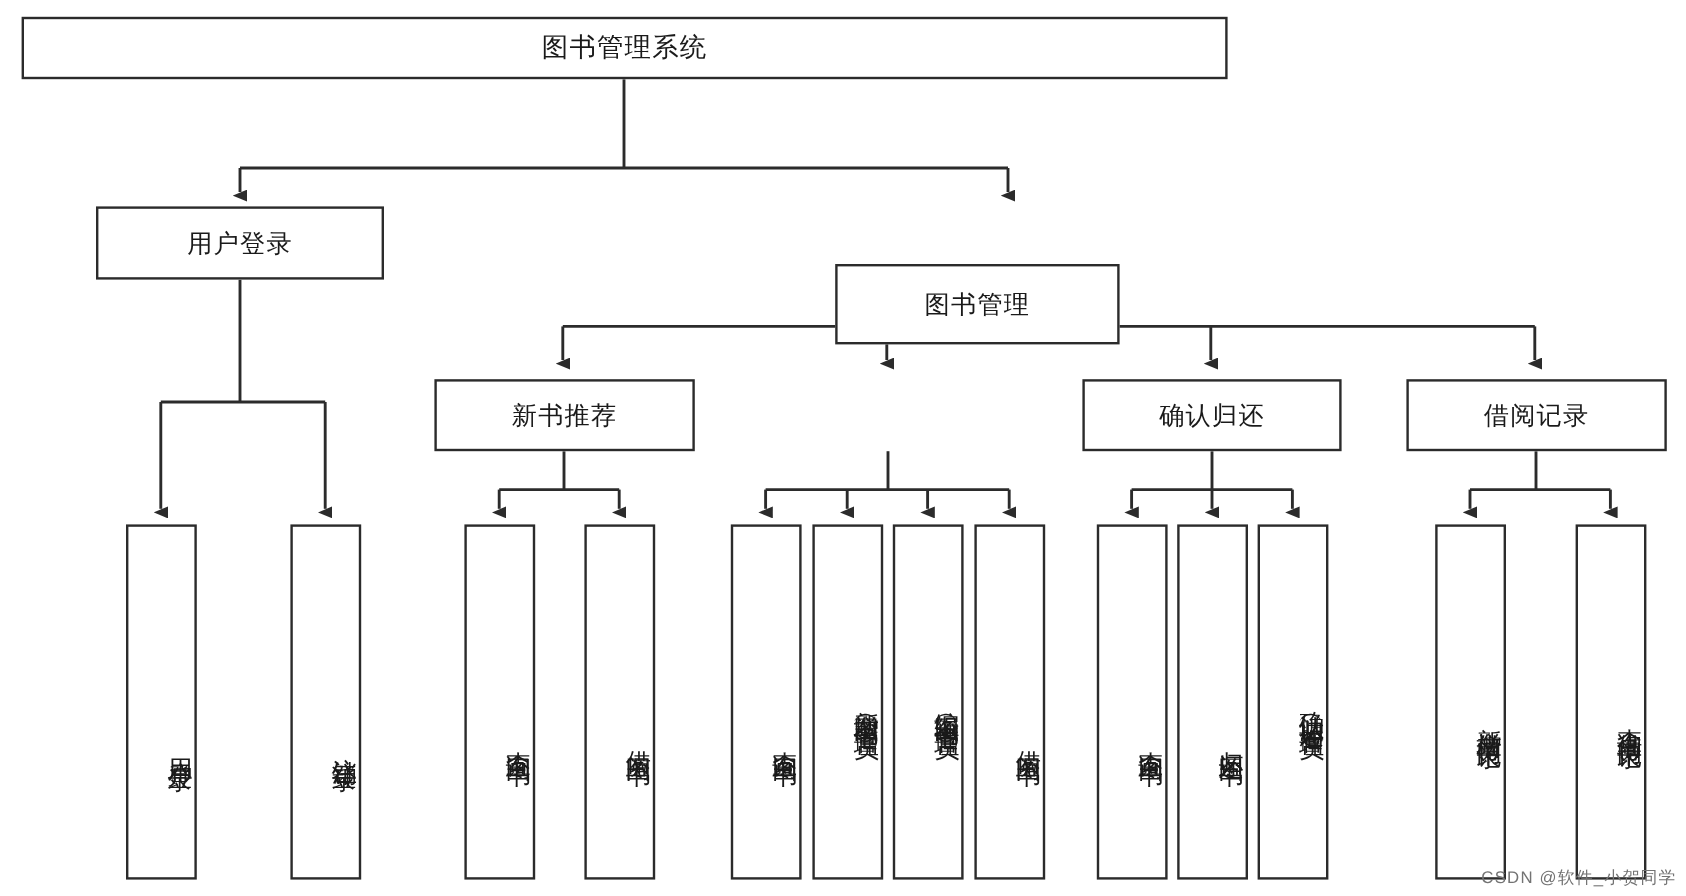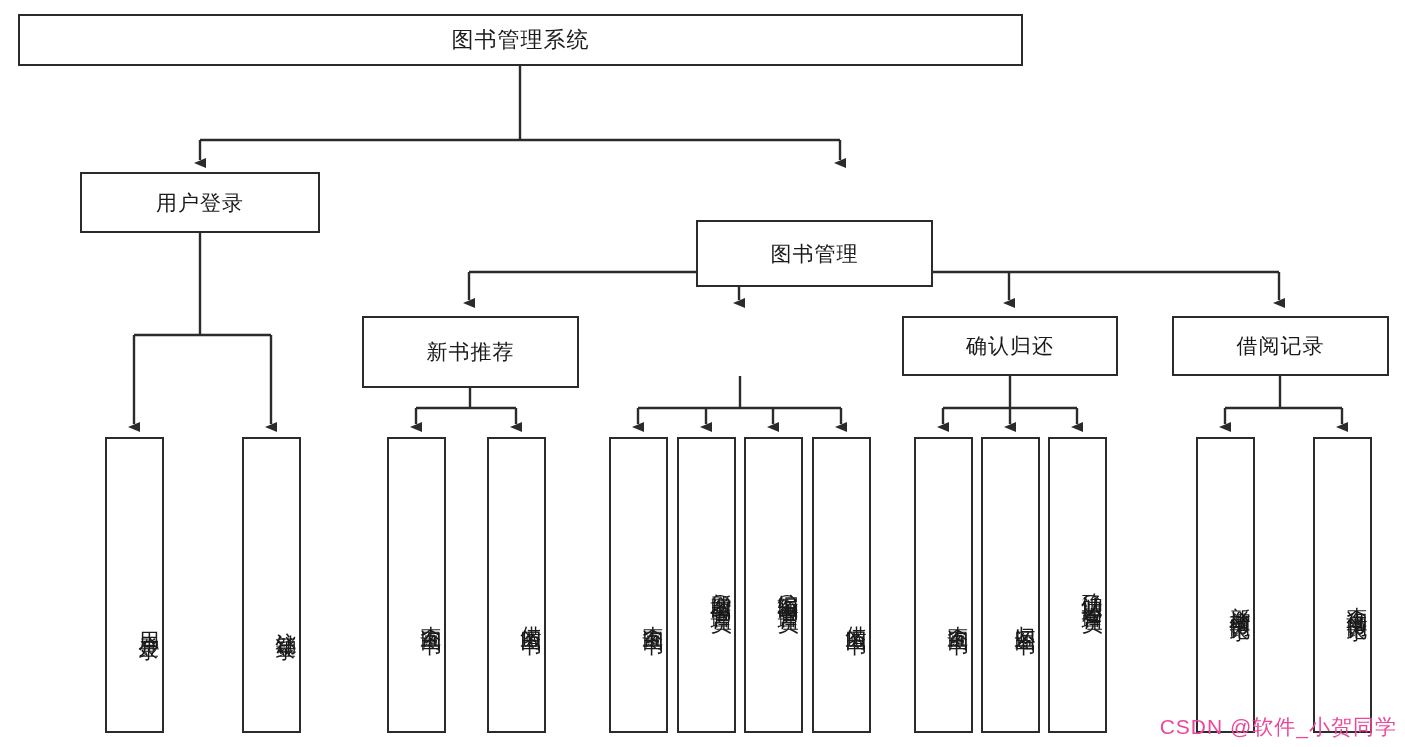--- a/index.html
+++ b/index.html
@@ -29,22 +29,22 @@
     justify-content:center;
     padding-top:14px;
     white-space:nowrap;
   }
   .node.leaf > span{writing-mode:vertical-rl;text-orientation:upright;}
   .node.leaf.tall > span{}
   .watermark{
     position:absolute;
     right:8px;
     bottom:6px;
-    font-size:21px;
-    color:#ec4899;
+    font-size:14px;
+    color:#737373;
     white-space:nowrap;
     letter-spacing:1px;
   }
 </style>
 </head>
 <body>
 
 <div id="canvas">
 
   <svg id="wires" viewBox="0 0 1405 747">
@@ -101,21 +101,21 @@
     <span>图书管理系统</span>
   </div>
 
   <div class="node horiz" style="left:80px;top:172px;width:240px;height:61px;">
     <span>用户登录</span>
   </div>
   <div class="node horiz" style="left:696px;top:172px;width:237px;height:67px;margin-top:48px;">
     <span>图书管理</span>
   </div>
 
-  <div class="node horiz" style="left:362px;top:316px;width:217px;height:72px;">
+  <div class="node horiz" style="left:362px;top:316px;width:217px;height:60px;">
     <span>新书推荐</span>
   </div>
   <div class="node horiz" style="left:902px;top:316px;width:216px;height:60px;">
     <span>确认归还</span>
   </div>
   <div class="node horiz" style="left:1172px;top:316px;width:217px;height:60px;">
     <span>借阅记录</span>
   </div>
 
   <div class="node leaf" style="left:105px;top:437px;width:59px;height:296px;padding-top:72px;">

